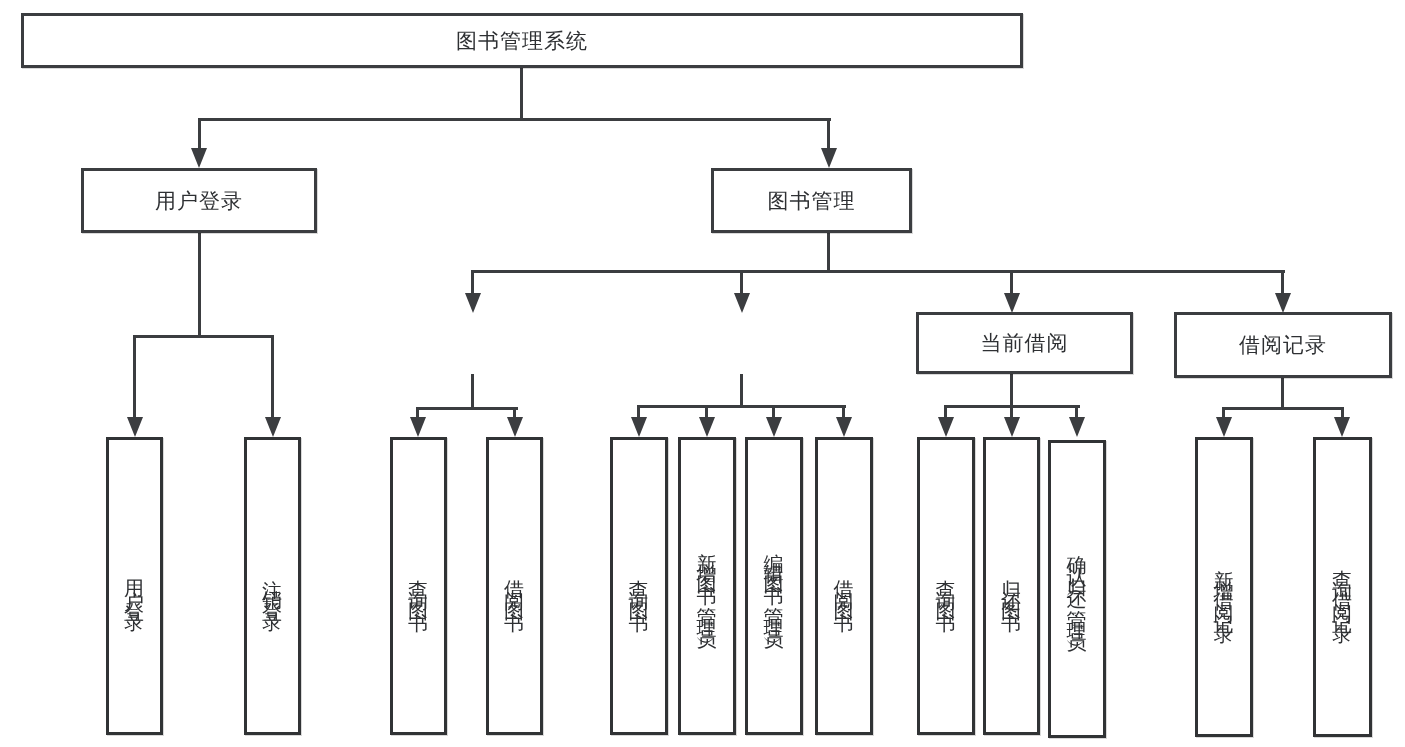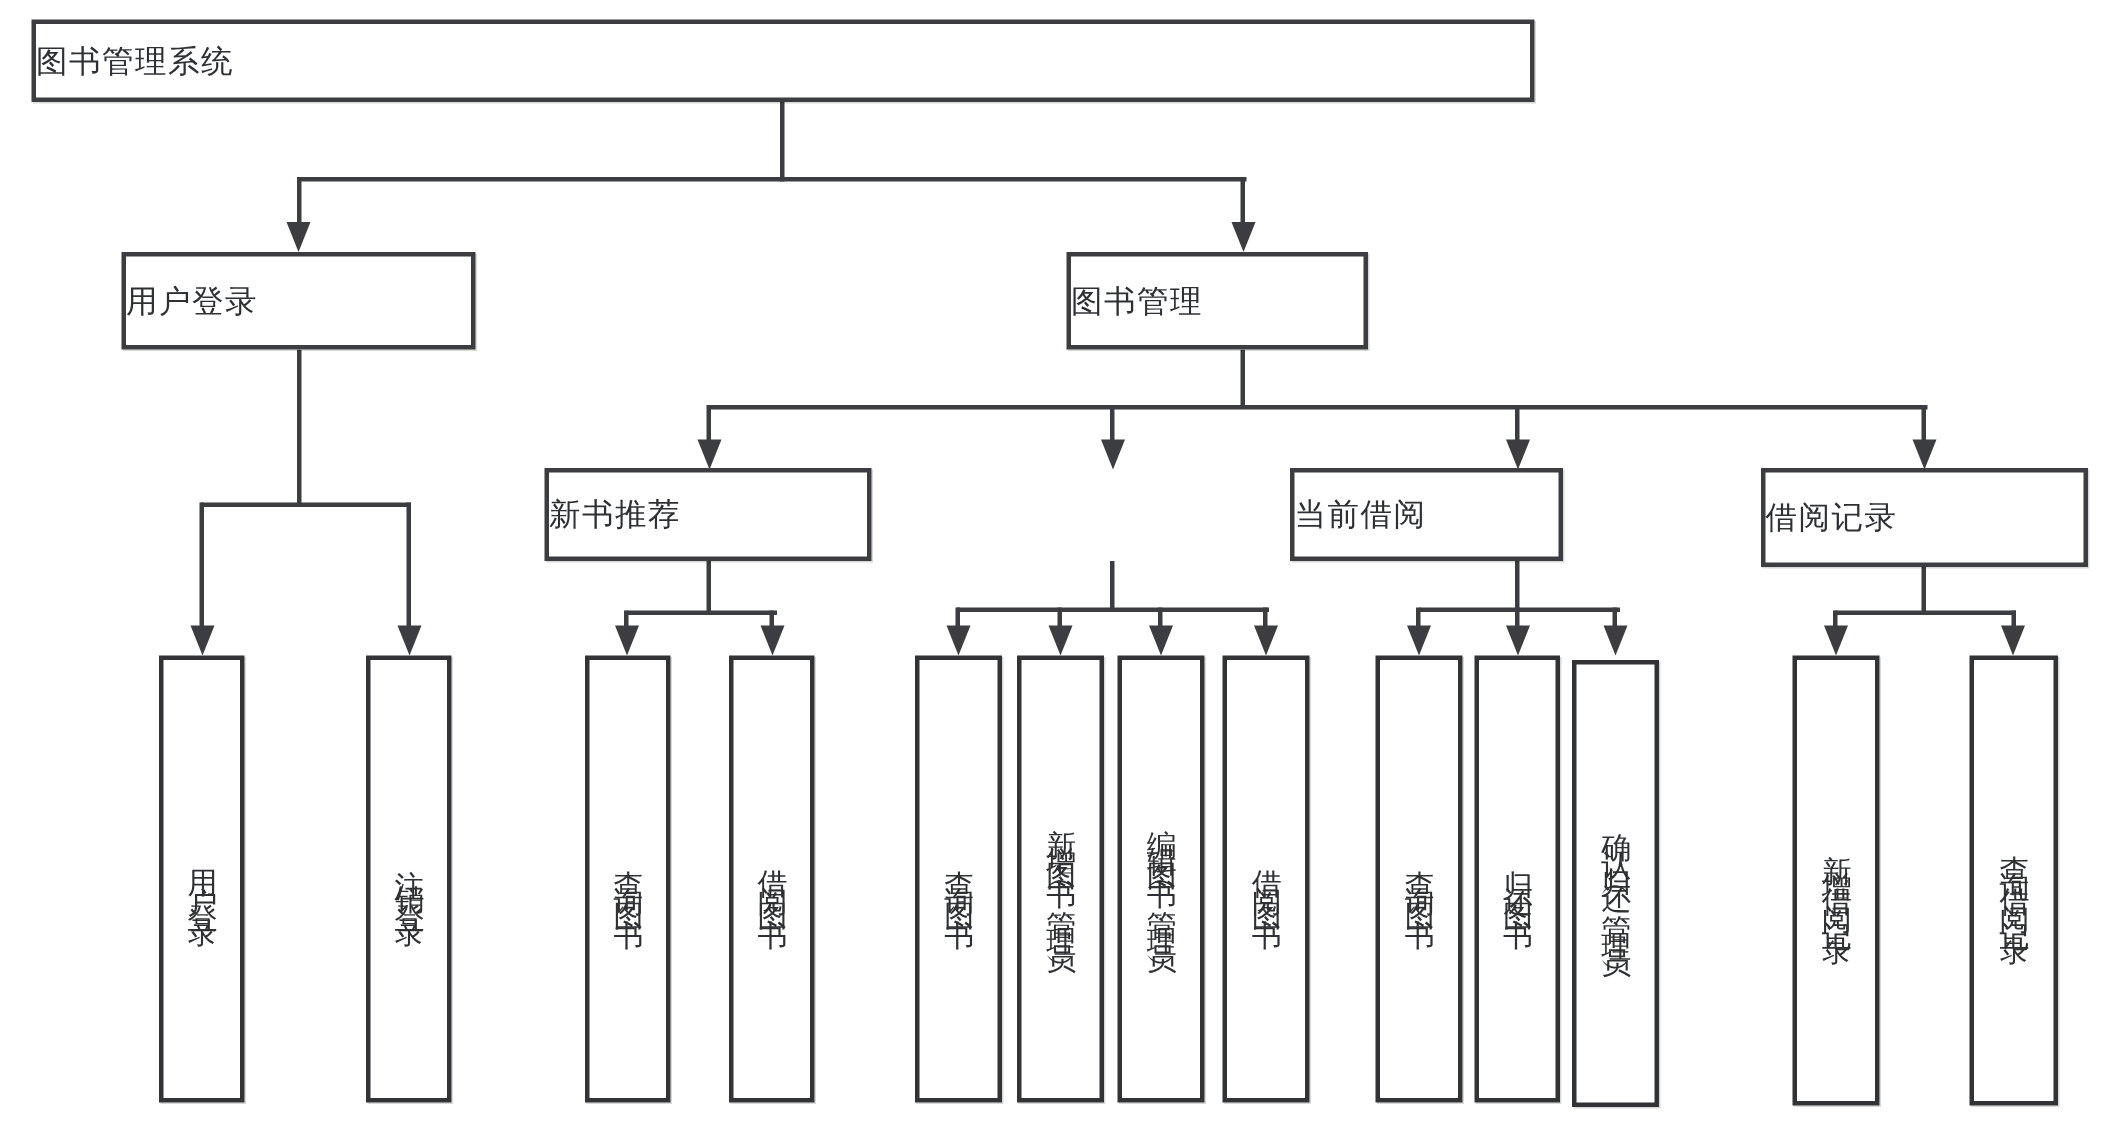--- a/index.html
+++ b/index.html
@@ -12,21 +12,21 @@
     width:1405px;height:747px;
     background:#ffffff;
     overflow:hidden;
   }
   
   .hbox{
     position:absolute;
     box-sizing:border-box;
     border:3px solid #3b3d40;
     background:#ffffff;
-    display:flex;align-items:center;
+    display:flex;align-items:center;justify-content:center;
     font-size:21px;color:#2e3033;
     letter-spacing:1px;
     box-shadow:1px 1px 0 rgba(0,0,0,0.15);
   }
   .vbox{
     position:absolute;
     box-sizing:border-box;
     border:3px solid #313335;
     background:#ffffff;
     display:flex;align-items:center;justify-content:center;
@@ -130,24 +130,21 @@
     <span>图书管理系统</span>
   </div>
 
   <div class="hbox" style="left:81px;top:168px;width:236px;height:65px">
     <span>用户登录</span>
   </div>
   <div class="hbox" style="left:711px;top:168px;width:201px;height:65px">
     <span>图书管理</span>
   </div>
 
-  <div class="hbox" style="left:363px;top:312px;width:218px;height:62px">
-    <span>新书推荐</span>
-  </div>
-  <div class="hbox" style="left:860px;top:312px;width:182px;height:62px">
+  <div class="hbox" style="left:916px;top:312px;width:217px;height:62px">
     <span>当前借阅</span>
   </div>
   <div class="hbox" style="left:1174px;top:312px;width:218px;height:66px">
     <span>借阅记录</span>
   </div>
 
   <div class="vbox" style="left:106px;top:437px;width:57px;height:298px">
     <span class="vtext">用户登录</span>
   </div>
   <div class="vbox" style="left:244px;top:437px;width:57px;height:298px">

